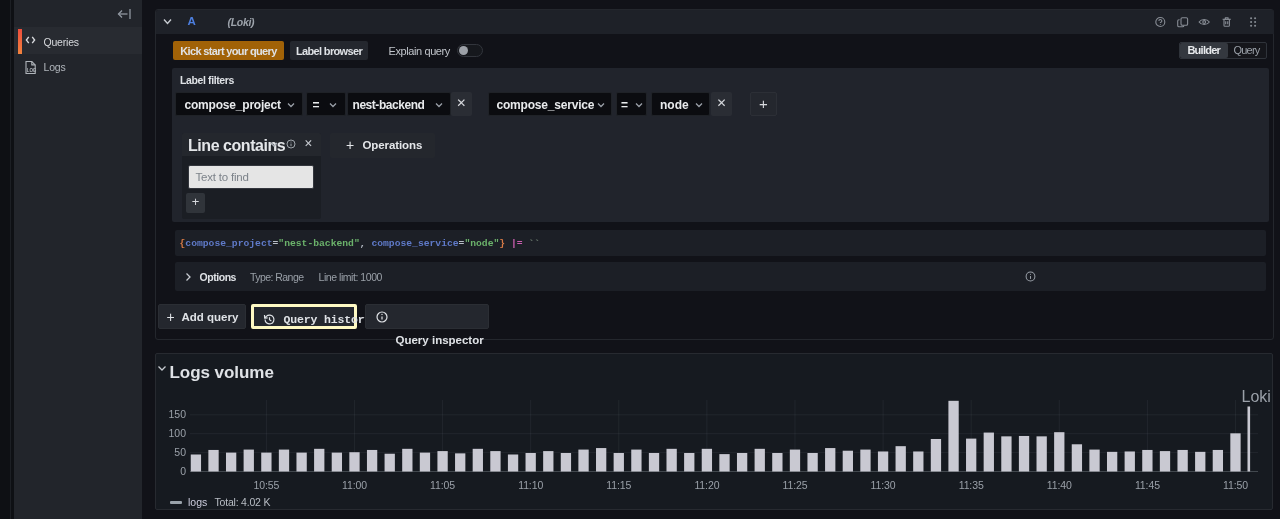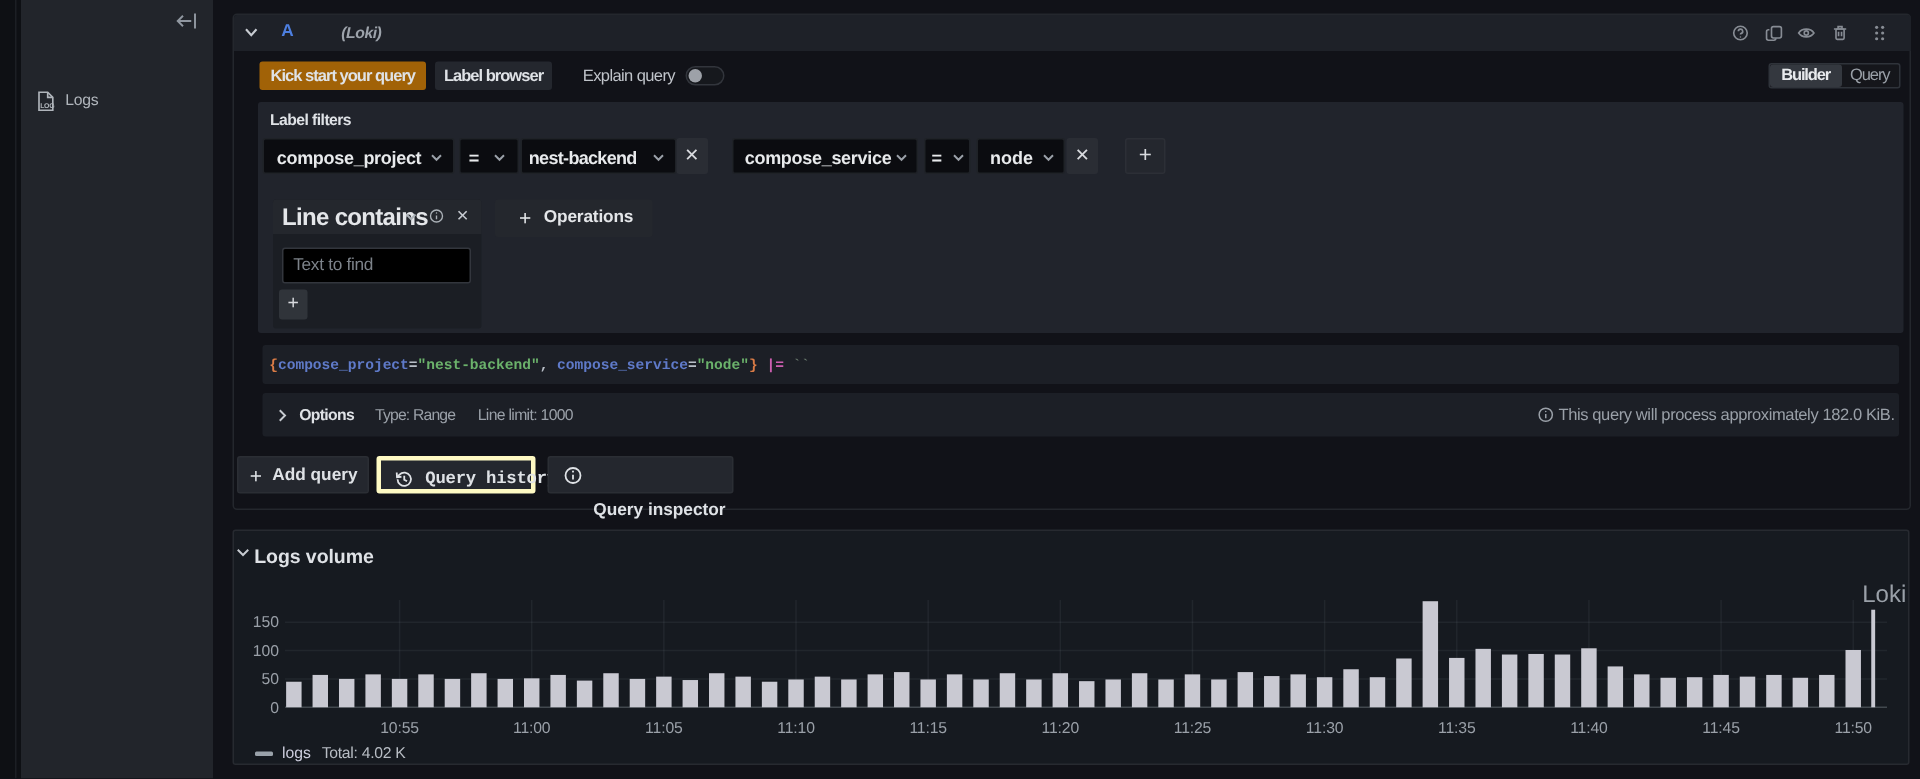--- a/index.html
+++ b/index.html
@@ -18,20 +18,30 @@
 <div class="abs" style="left:14px;top:0;width:128px;height:519px;background:#22252b;">
 
   <svg class="abs" style="left:103px;top:8px;" width="15" height="12" viewBox="0 0 15 12">
     <g stroke="#9097a0" stroke-width="1.3" fill="none">
       <path d="M1.5 6 H10.5"></path>
       <path d="M5 2.5 L1.5 6 L5 9.5"></path>
       <path d="M13 1 V11"></path>
     </g>
   </svg>
 
+  <div class="abs" style="left:0;top:27px;width:128px;height:27px;background:#282b31;">
+    <div class="abs" style="left:4px;top:1.5px;width:3.5px;height:25px;background:linear-gradient(180deg,#ed4e3d,#f2833e);"></div>
+    <svg class="abs" style="left:11px;top:8px;" width="11" height="10" viewBox="0 0 16 14">
+      <g stroke="#d8dade" stroke-width="2" fill="none">
+        <path d="M5.5 2.5 L2 7 L5.5 11.5"></path>
+        <path d="M10.5 2.5 L14 7 L10.5 11.5"></path>
+      </g>
+    </svg>
+    <div class="abs" style="left:29.5px;top:9px;font-size:10.5px;letter-spacing:-0.2px;color:#d8dade;">Queries</div>
+  </div>
 
   <div class="abs" style="left:0;top:54px;width:128px;height:27px;">
     <svg class="abs" style="left:10px;top:5.5px;" width="13" height="15" viewBox="0 0 13 15">
       <g stroke="#b0b5bb" stroke-width="1.1" fill="none">
         <path d="M2 1.5 H7.8 L11.2 4.9 V13.5 H2 Z"></path>
         <path d="M7.8 1.5 V4.9 H11.2"></path>
       </g>
       <text x="2.8" y="12" font-size="4.6" fill="#b0b5bb" font-family="Liberation Sans" font-weight="bold" letter-spacing="-0.2">LOG</text>
     </svg>
     <div class="abs" style="left:29.5px;top:6.5px;font-size:10.5px;letter-spacing:-0.2px;color:#b0b5bb;">Logs</div>
@@ -134,21 +144,21 @@
   <svg class="abs" style="left:87px;top:8px;" width="10" height="8" viewBox="0 0 10 8">
       <path d="M2 2 L5 5 L8 2" stroke="#aab0b6" stroke-width="1.3" fill="none"></path>
     </svg>
   <svg class="abs" style="left:104px;top:6.5px;" width="10" height="10" viewBox="0 0 12 12">
     <circle cx="6" cy="6" r="4.8" stroke="#aab0b6" stroke-width="1.1" fill="none"></circle>
     <path d="M6 5.5 V8.6" stroke="#aab0b6" stroke-width="1.1"></path>
     <circle cx="6" cy="3.6" r="0.6" fill="#aab0b6"></circle>
   </svg>
   <div class="abs" style="left:122px;top:4px;font-size:10.5px;color:#c7cbd1;">✕</div>
 </div>
-<div class="abs" style="left:187.5px;top:165px;width:126px;height:24px;background:#000000;border:1px solid #33363d;border-radius:2px;">
+<div class="abs" style="left:187.5px;top:165px;width:126px;height:24px;background:#e5e5e5;border:1px solid #33363d;border-radius:2px;">
   <div class="abs" style="left:7px;top:5px;font-size:11.5px;letter-spacing:-0.2px;color:#7d838a;">Text to find</div>
 </div>
 <div class="abs" style="left:186px;top:193px;width:19px;height:20px;background:#30343a;border-radius:2px;color:#d8dade;font-size:13px;text-align:center;line-height:18px;">+</div>
 
 <div class="abs b" style="left:330px;top:132.5px;width:105px;height:25.5px;background:#24272d;border-radius:2px;color:#e4e6e9;font-size:11.5px;letter-spacing:-0.1px;">
   <span class="abs" style="left:16px;top:4px;font-weight:normal;font-size:14px;">+</span>
   <span class="abs" style="left:32.5px;top:6px;">Operations</span>
 </div>
 
 <div class="abs" style="left:175px;top:230px;width:1090.5px;height:26px;background:#1c1f26;border-radius:2px;font-family:'Liberation Mono',monospace;font-size:9.7px;font-weight:bold;">
@@ -160,21 +170,20 @@
       <path d="M2.5 1.5 L6 5 L2.5 8.5" stroke="#c7cbd1" stroke-width="1.3" fill="none"></path>
     </svg>
   <div class="abs b" style="left:24.5px;top:8.5px;font-size:10.5px;letter-spacing:-0.45px;color:#dfe2e6;">Options</div>
   <div class="abs" style="left:75px;top:8.5px;font-size:10.5px;letter-spacing:-0.55px;color:#9aa0a8;">Type: Range</div>
   <div class="abs" style="left:143.5px;top:8.5px;font-size:10.5px;letter-spacing:-0.45px;color:#9aa0a8;">Line limit: 1000</div>
   <svg class="abs" style="left:849.5px;top:9px;" width="11" height="11" viewBox="0 0 12 12">
     <circle cx="6" cy="6" r="4.8" stroke="#9aa0a8" stroke-width="1.1" fill="none"></circle>
     <path d="M6 5.5 V8.6" stroke="#9aa0a8" stroke-width="1.1"></path>
     <circle cx="6" cy="3.6" r="0.6" fill="#9aa0a8"></circle>
   </svg>
-  <div class="abs" style="left:864px;top:8.5px;font-size:11px;letter-spacing:-0.26px;color:#9aa0a8;white-space:nowrap;">This query will process approximately 182.0 KiB.</div>
 </div>
 
 <div class="abs b" style="left:157.5px;top:304px;width:88.5px;height:25px;background:#24272e;border:1px solid #2b2e34;border-radius:2px;color:#dfe2e6;font-size:11.5px;">
   <span class="abs" style="left:8px;top:3.5px;font-weight:normal;font-size:14px;">+</span>
   <span class="abs" style="left:23px;top:5.5px;white-space:nowrap;">Add query</span>
 </div>
 <div class="abs b" style="left:251px;top:304px;width:106px;height:25px;background:#24272e;border:3px solid #fef9c3;border-radius:2px;color:#dfe2e6;font-size:11.5px;letter-spacing:-0.15px;font-family:Liberation Mono, monospace;">
   <svg class="abs" style="left:9px;top:5.5px;" width="13" height="13" viewBox="0 0 14 14">
     <path d="M2.2 7 a4.8 4.8 0 1 0 1.4 -3.4 L1.8 5.4" stroke="#dfe2e6" stroke-width="1.3" fill="none"></path>
     <path d="M1.6 2.2 L1.8 5.5 L5 5.2" stroke="#dfe2e6" stroke-width="1.3" fill="none"></path>
@@ -188,21 +197,21 @@
     <path d="M6 5.5 V8.6" stroke="#dfe2e6" stroke-width="1.2"></path>
     <circle cx="6" cy="3.4" r="0.7" fill="#dfe2e6"></circle>
   </svg>
   <span class="abs" style="left:29.5px;top:5.5px;white-space:nowrap;margin-top:23px;">Query inspector</span>
 </div>
 
 <div class="abs" style="left:155px;top:352.5px;width:1117.5px;height:157px;background:#161a20;border:1px solid #272a30;border-radius:2px;"></div>
 <svg class="abs" style="left:156.5px;top:365px;" width="10" height="8" viewBox="0 0 10 8">
     <path d="M1.5 1.5 L5 5 L8.5 1.5" stroke="#c7cbd1" stroke-width="1.3" fill="none"></path>
   </svg>
-<div class="abs b" style="left:169.5px;top:362.5px;font-size:13px;letter-spacing:-0.05px;color:#dfe2e6;">Logs volume</div>
+<div class="abs b" style="left:169.5px;top:362.5px;font-size:17px;letter-spacing:-0.05px;color:#dfe2e6;">Logs volume</div>
 <div class="abs" style="left:1241.5px;top:388px;font-size:16px;color:#9aa0a8;">Loki</div>
 
 <svg class="abs" style="left:155px;top:385px;" width="1117" height="125" viewBox="0 0 1117 125">
   <line x1="35" y1="29.80" x2="1103" y2="29.80" stroke="rgba(136,145,155,0.10)" stroke-width="1"></line>
   <line x1="35" y1="48.70" x2="1103" y2="48.70" stroke="rgba(136,145,155,0.10)" stroke-width="1"></line>
   <line x1="35" y1="67.60" x2="1103" y2="67.60" stroke="rgba(136,145,155,0.10)" stroke-width="1"></line>
   <line x1="111.38" y1="15" x2="111.38" y2="86.5" stroke="rgba(136,145,155,0.10)" stroke-width="1"></line>
   <text x="111.38" y="103.50" text-anchor="middle" font-size="10.5" fill="#9aa0a8" letter-spacing="-0.1" font-family="Liberation Sans, sans-serif">10:55</text>
   <line x1="199.48" y1="15" x2="199.48" y2="86.5" stroke="rgba(136,145,155,0.10)" stroke-width="1"></line>
   <text x="199.48" y="103.50" text-anchor="middle" font-size="10.5" fill="#9aa0a8" letter-spacing="-0.1" font-family="Liberation Sans, sans-serif">11:00</text>

